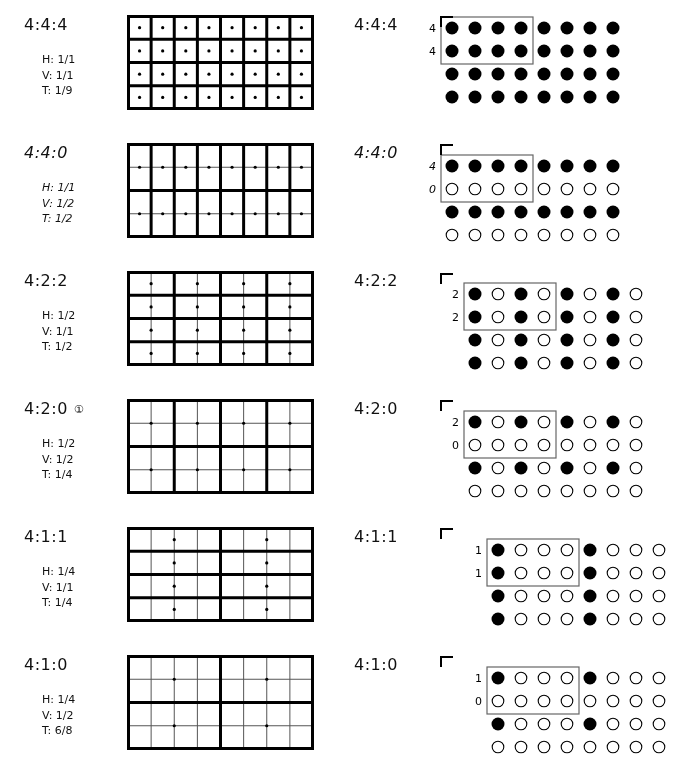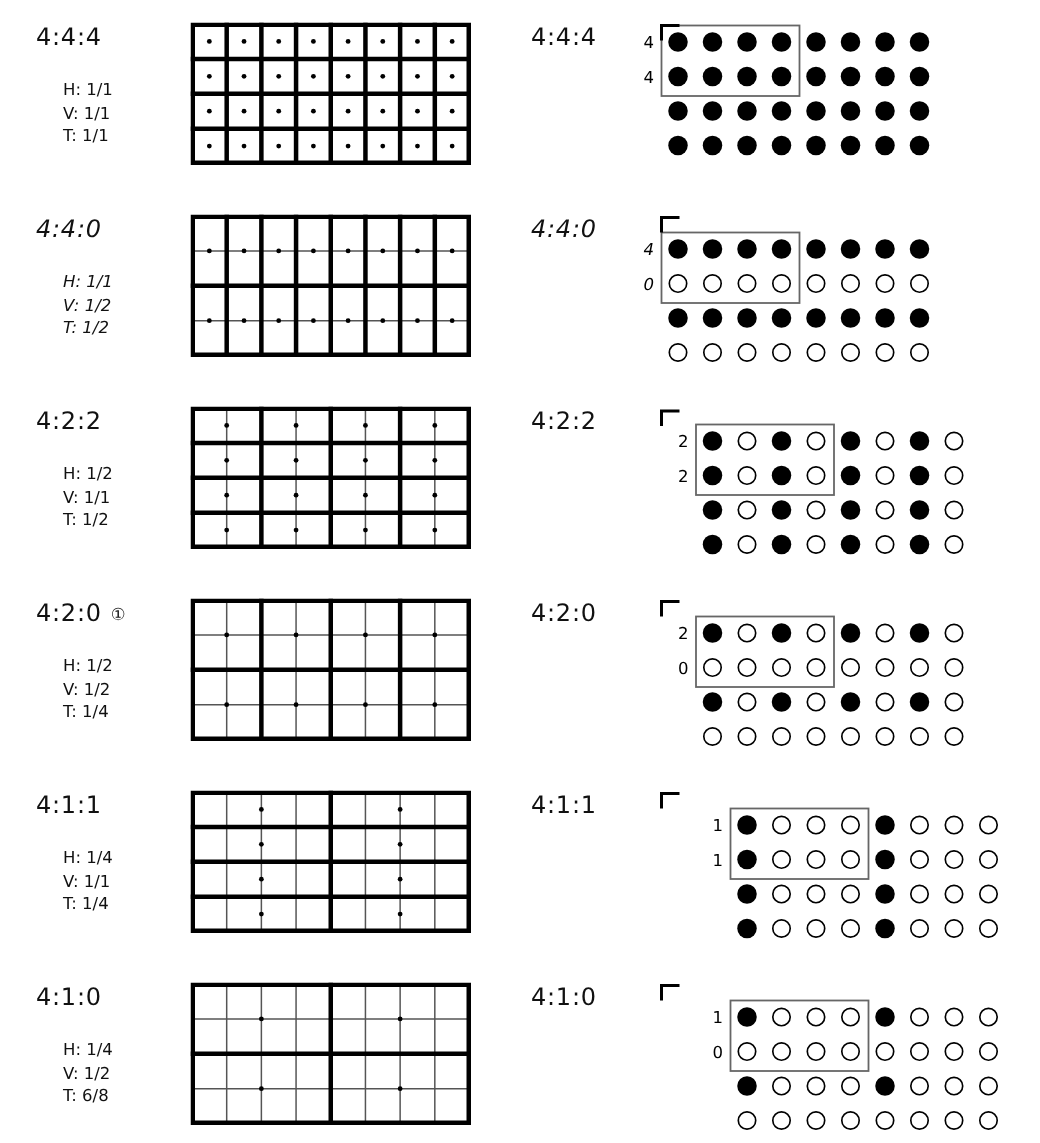--- a/index.html
+++ b/index.html
@@ -15,21 +15,21 @@
 </style>
 </head>
 <body>
 
 <div id="root">
     <div class="section" style="top: 15px;">
       <div class="title"><span>4:4:4</span></div>
       <div class="stats">
         <div>H: 1/1</div>
         <div>V: 1/1</div>
-        <div>T: 1/1</div>
+        <div>T: 1/9</div>
       </div>
       <svg class="grid" width="187" height="95" viewBox="0 0 187 95">
         <circle cx="12.5625" cy="12.625" r="1.6" fill="#000000"></circle>
         <circle cx="12.5625" cy="35.875" r="1.6" fill="#000000"></circle>
         <circle cx="12.5625" cy="59.125" r="1.6" fill="#000000"></circle>
         <circle cx="12.5625" cy="82.375" r="1.6" fill="#000000"></circle>
         <circle cx="35.6875" cy="12.625" r="1.6" fill="#000000"></circle>
         <circle cx="35.6875" cy="35.875" r="1.6" fill="#000000"></circle>
         <circle cx="35.6875" cy="59.125" r="1.6" fill="#000000"></circle>
         <circle cx="35.6875" cy="82.375" r="1.6" fill="#000000"></circle>

